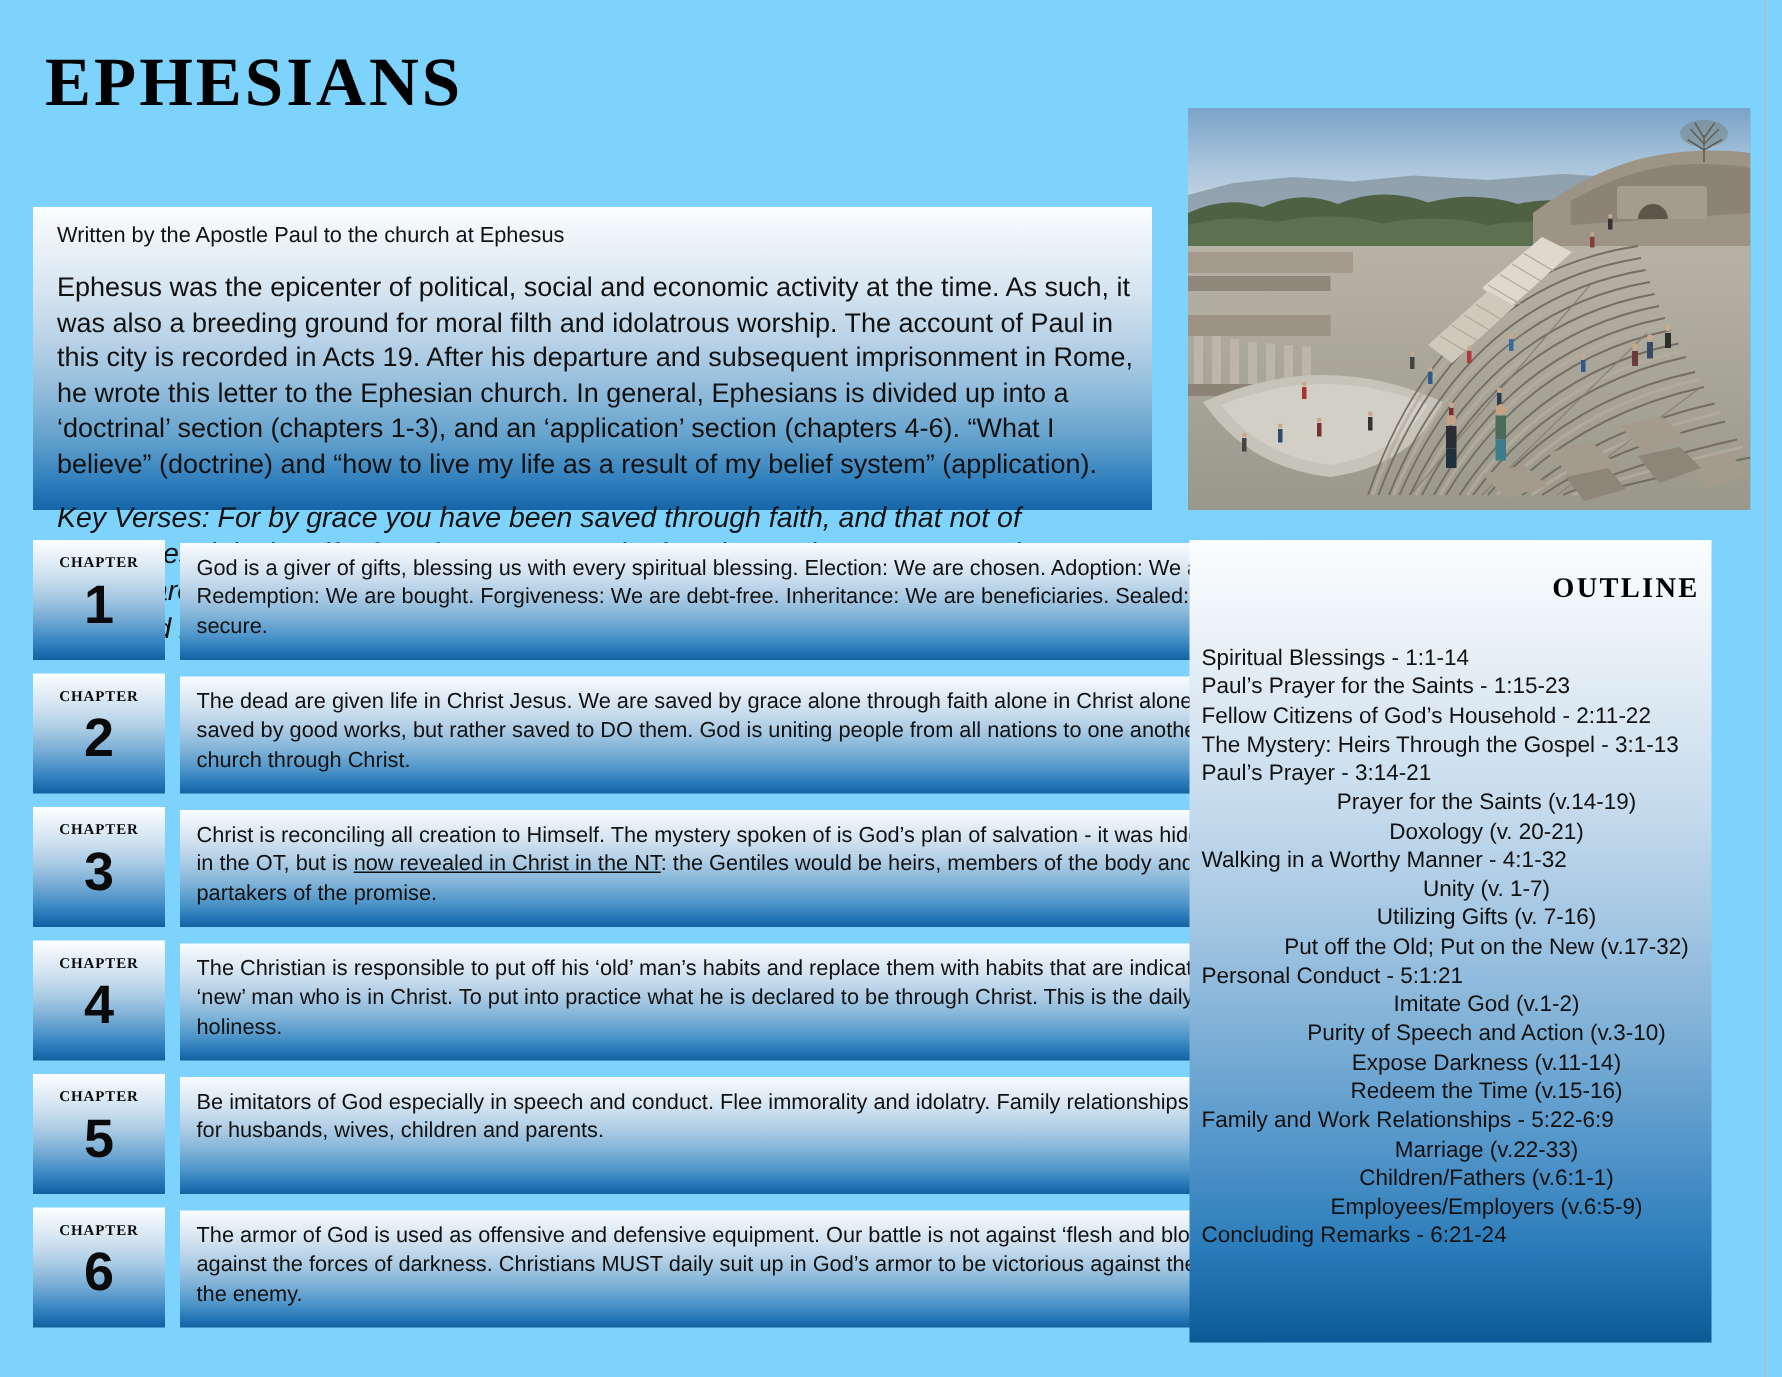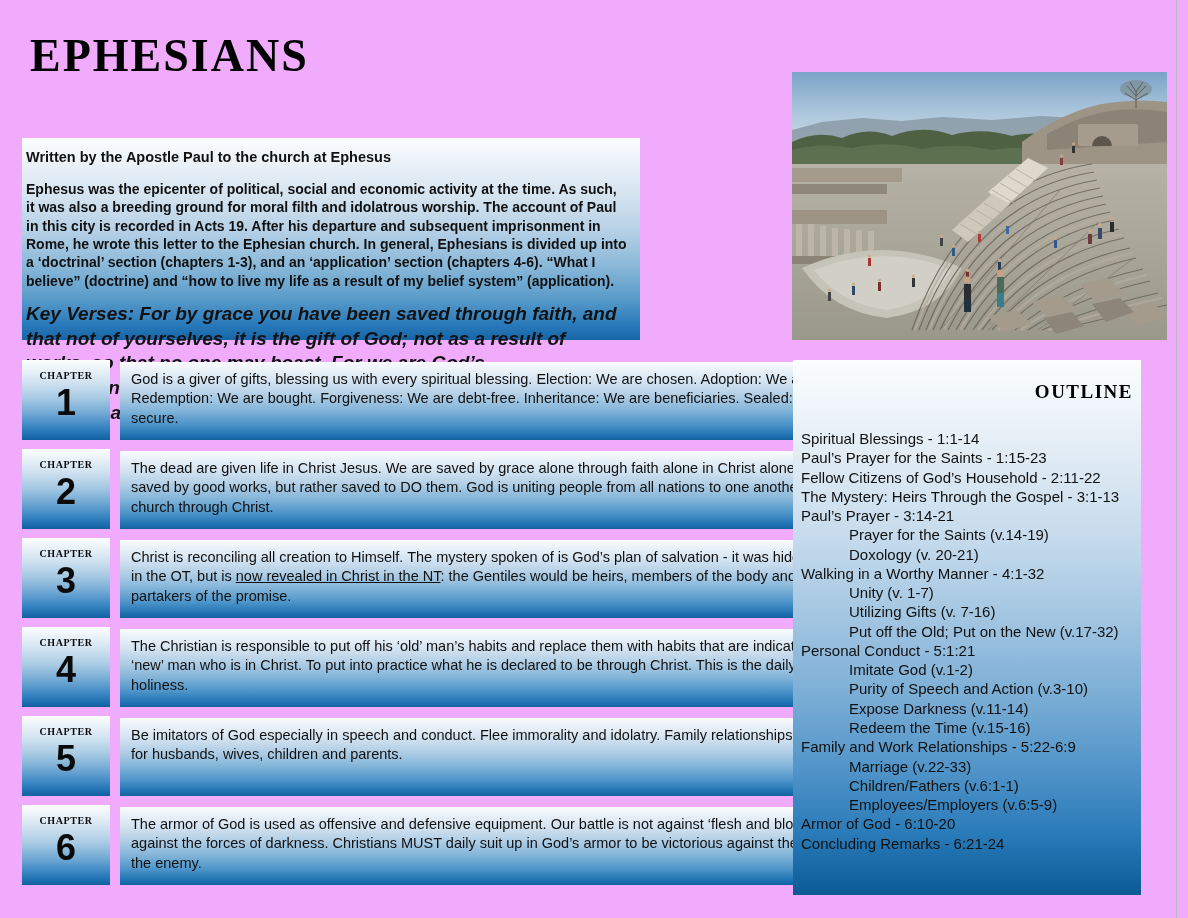--- a/index.html
+++ b/index.html
@@ -14,21 +14,21 @@
     position: relative;
     font-family: "Liberation Sans", sans-serif;
     overflow: hidden;
   }
 
   .page {
     position: absolute;
     left: 0; top: 0;
     width: 1188px;
     height: 918px;
-    background: #f0abfc;
+    background: #7dd3fc;
   }
 
   
   .page-edge-rule {
     position: absolute;
     top: 0;
     left: 1176px;
     width: 1px;
     height: 918px;
     background: #b9b9b9;
@@ -48,43 +48,42 @@
     font-variant: small-caps;
     text-transform: lowercase;
   }
   .doc-title::first-letter { font-size: 1em; }
 
   
   .intro-box {
     position: absolute;
     left: 22px;
     top: 138px;
-    width: 618px;
+    width: 746px;
     height: 202px;
     background: linear-gradient(to bottom,
         #fbfdfe 0%,
         #eef4f9 10%,
         #d5e4f0 28%,
         #b5d0e6 46%,
         #8dbada 62%,
         #5e9ecb 78%,
         #2a7bbb 92%,
         #1565a8 100%);
-    padding: 10px 12px 8px 4px;
+    padding: 10px 12px 8px 16px;
     box-sizing: border-box;
     color: #111111;
-    font-weight: bold;
   }
   .intro-line {
     font-size: 14.5px;
     line-height: 1.25;
     margin: 0 0 14px 0;
   }
   .intro-para {
-    font-size: 14px;
+    font-size: 18px;
     line-height: 1.31;
     margin: 0 0 12px 0;
   }
   .intro-key {
     font-size: 19px;
     line-height: 1.3;
     font-style: italic;
     margin: 0;
   }
 
@@ -209,21 +208,21 @@
   .outline-list {
     list-style: none;
     margin: 0;
     padding: 0;
   }
   .outline-item {
     font-size: 15px;
     line-height: 1.285;
     white-space: nowrap;
   }
-  .outline-item.sub { padding-left: 48px; }
+  .outline-item.sub { padding-left: 48px; text-align: center; }
 </style>
 </head>
 <body>
 
 <div class="page">
 
   <div class="page-edge-rule"></div>
 
   <div class="doc-title">Ephesians</div>
 
@@ -463,18 +462,17 @@
         <li class="outline-item sub">Put off the Old; Put on the New (v.17-32)</li>
         <li class="outline-item">Personal Conduct - 5:1:21</li>
         <li class="outline-item sub">Imitate God (v.1-2)</li>
         <li class="outline-item sub">Purity of Speech and Action (v.3-10)</li>
         <li class="outline-item sub">Expose Darkness (v.11-14)</li>
         <li class="outline-item sub">Redeem the Time (v.15-16)</li>
         <li class="outline-item">Family and Work Relationships - 5:22-6:9</li>
         <li class="outline-item sub">Marriage (v.22-33)</li>
         <li class="outline-item sub">Children/Fathers (v.6:1-1)</li>
         <li class="outline-item sub">Employees/Employers (v.6:5-9)</li>
-        <li class="outline-item">Armor of God - 6:10-20</li>
         <li class="outline-item">Concluding Remarks - 6:21-24</li>
       </ul>
   </div>
 
 </div>
 
 </body></html>

